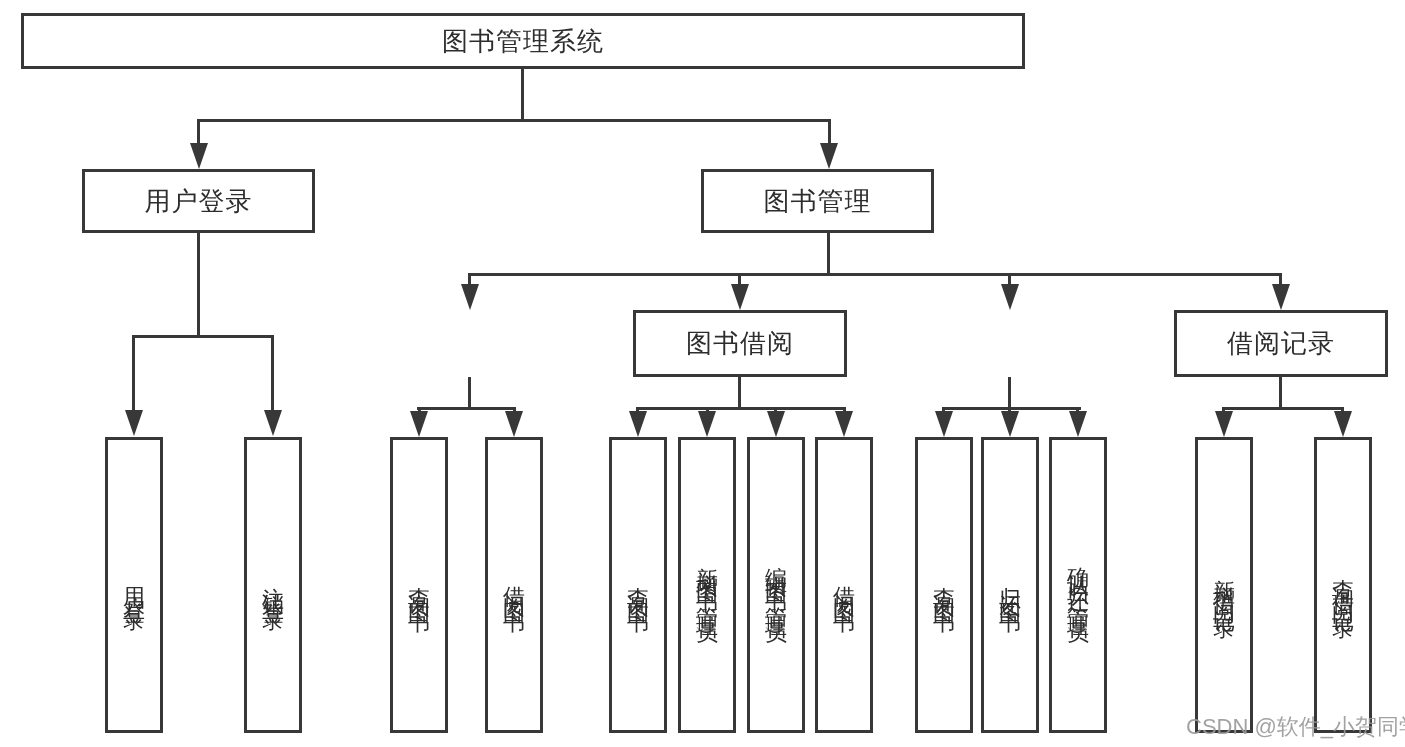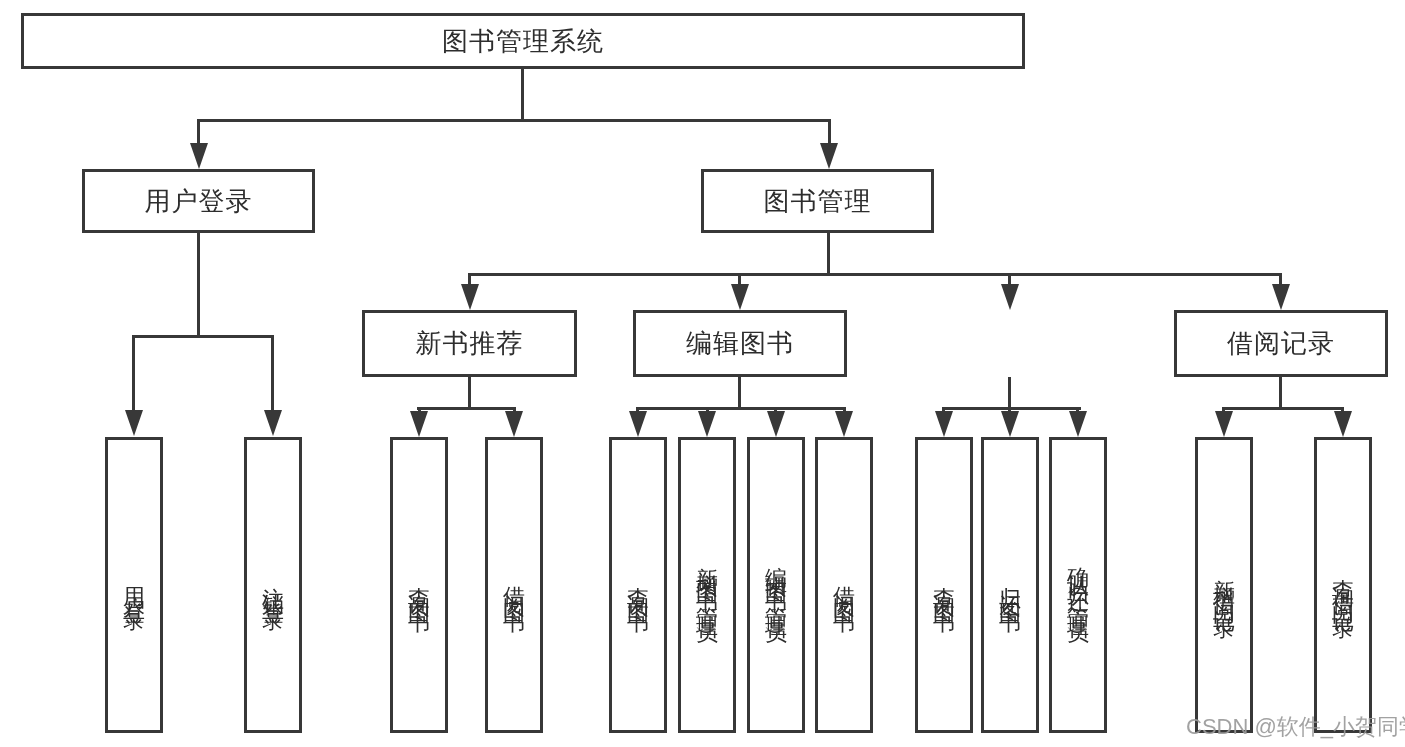--- a/index.html
+++ b/index.html
@@ -91,26 +91,23 @@
   </div>
 
   <div class="box hbox" style="left:82px;top:169px;width:233px;height:64px">
     <span>用户登录</span>
   </div>
 
   <div class="box hbox" style="left:701px;top:169px;width:233px;height:64px">
     <span>图书管理</span>
   </div>
 
-  <div class="box hbox" style="left:362px;top:310px;width:215px;height:67px">
-    <span>新书推荐</span>
-  </div>
 
   <div class="box hbox" style="left:633px;top:310px;width:214px;height:67px">
-    <span>编辑图书</span>
+    <span>图书借阅</span>
   </div>
 
 
   <div class="box hbox" style="left:1174px;top:310px;width:214px;height:67px">
     <span>借阅记录</span>
   </div>
 
   <div class="box vbox" style="left:105px;top:437px;width:58px;height:296px">
     <span class="vtext">用户登录</span>
   </div>

